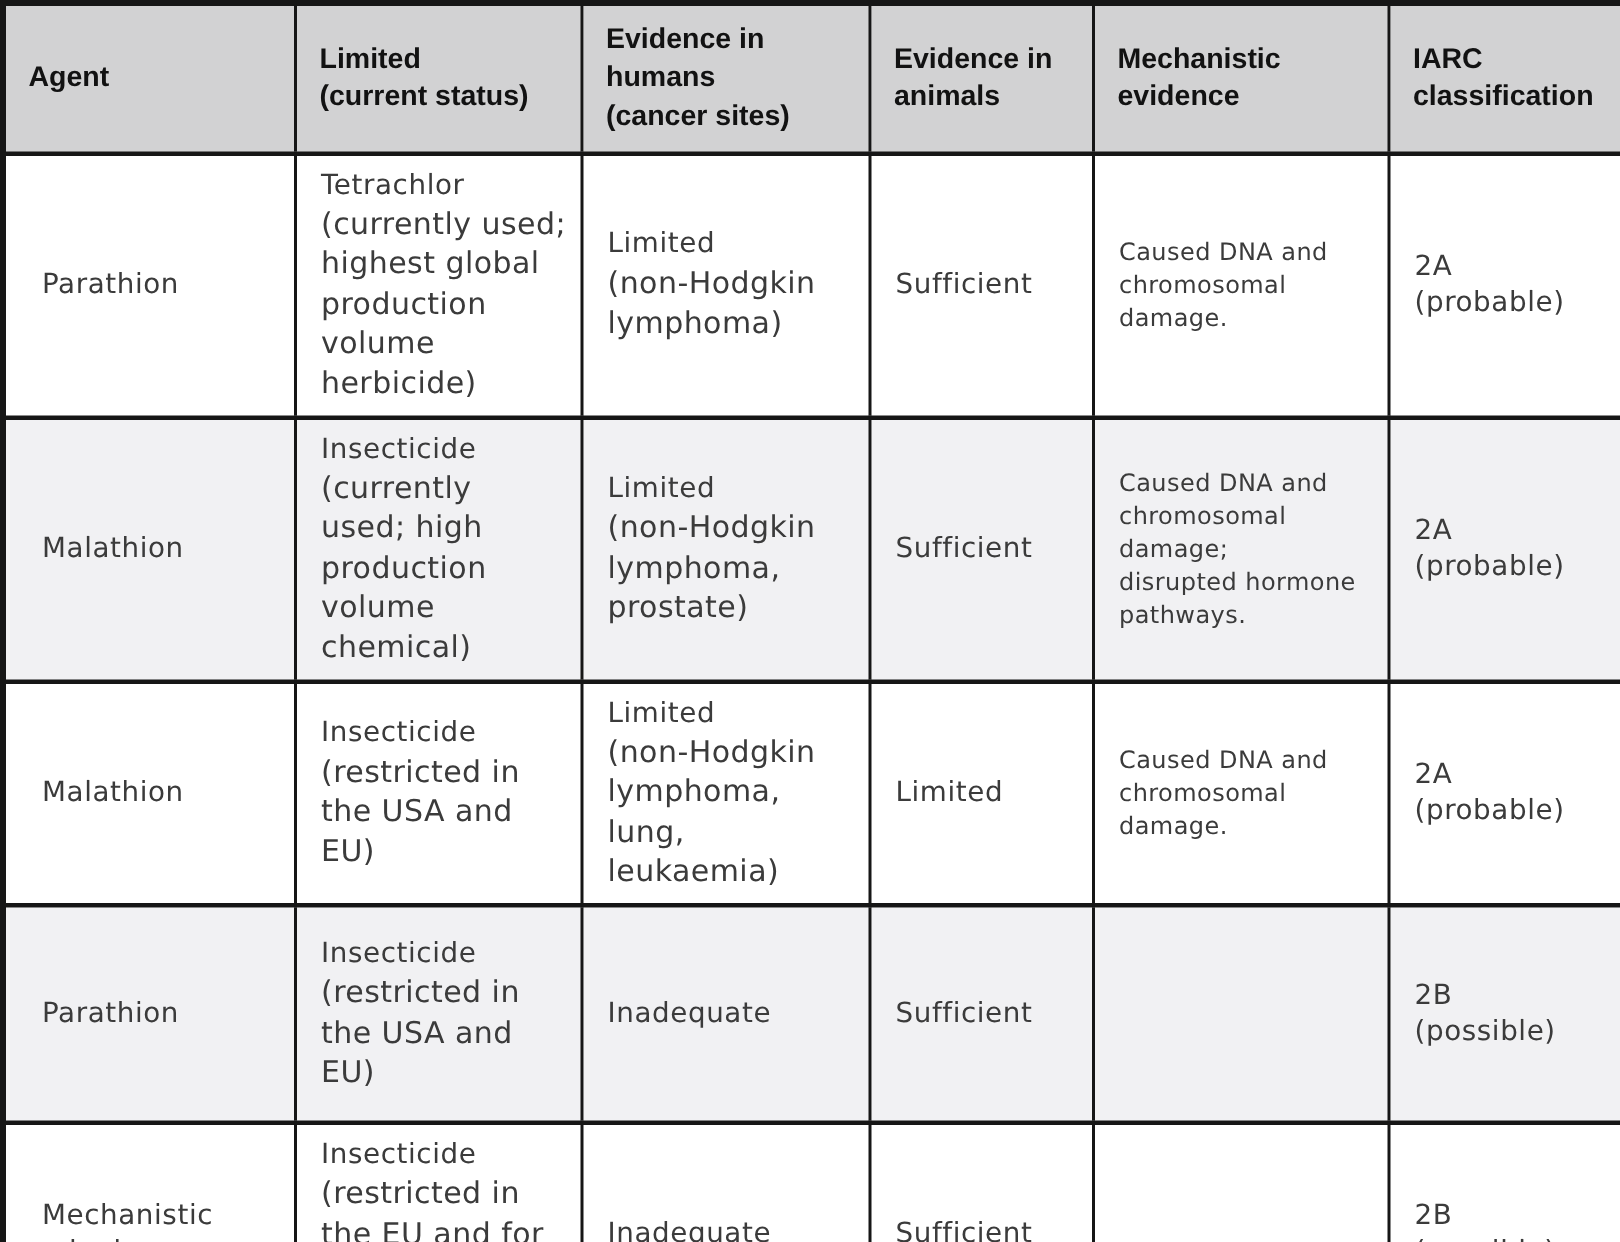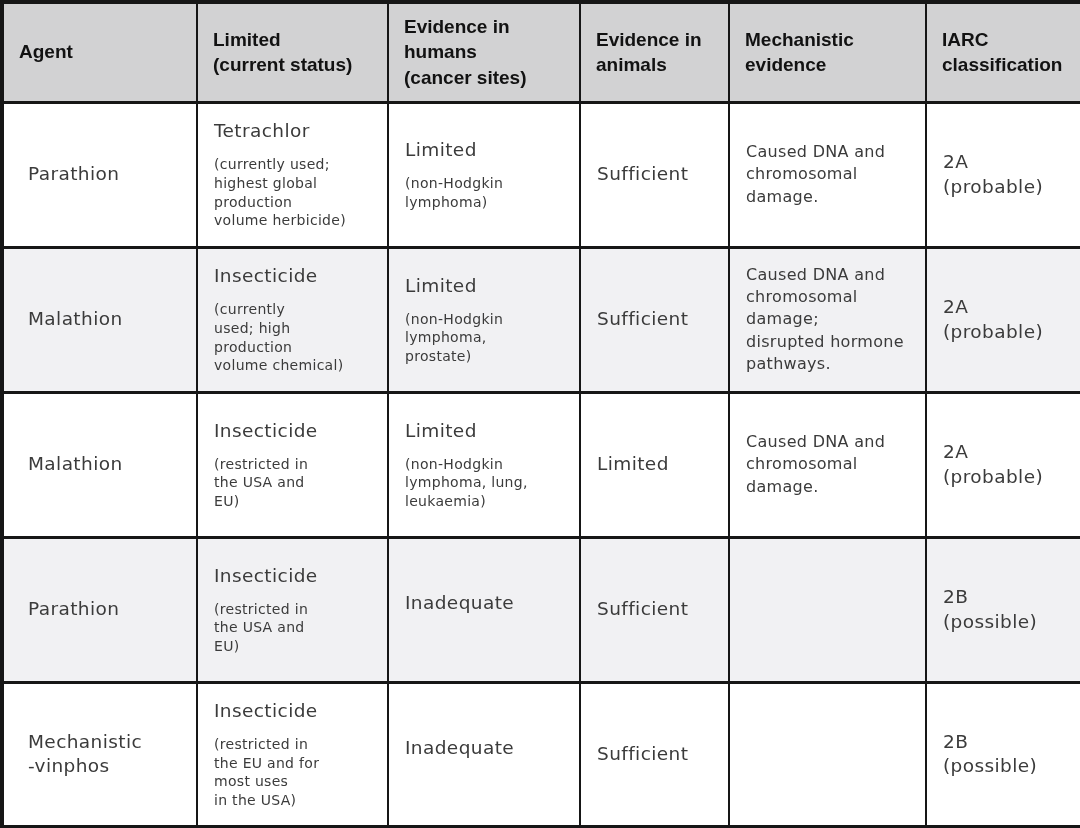--- a/index.html
+++ b/index.html
@@ -46,24 +46,24 @@
   tbody tr.alt td { background: var(--row-alt-bg, #f1f1f3); }
   td.agent { padding-left: 24px; }
 
   .pre { white-space: pre-line; }
   .main {
     font-size: 18.5px;
     line-height: 1.3;
     letter-spacing: 0.4px;
   }
   .detail {
-    font-size: 14px;
+    font-size: 20px;
     line-height: 1.33;
     letter-spacing: 0.3px;
-    margin-top: 12px;
+    margin-top: 0;
   }
   .mech {
     font-size: 16px;
     line-height: 1.38;
     letter-spacing: 0.3px;
   }
 </style>
 </head>
 <body>
 

